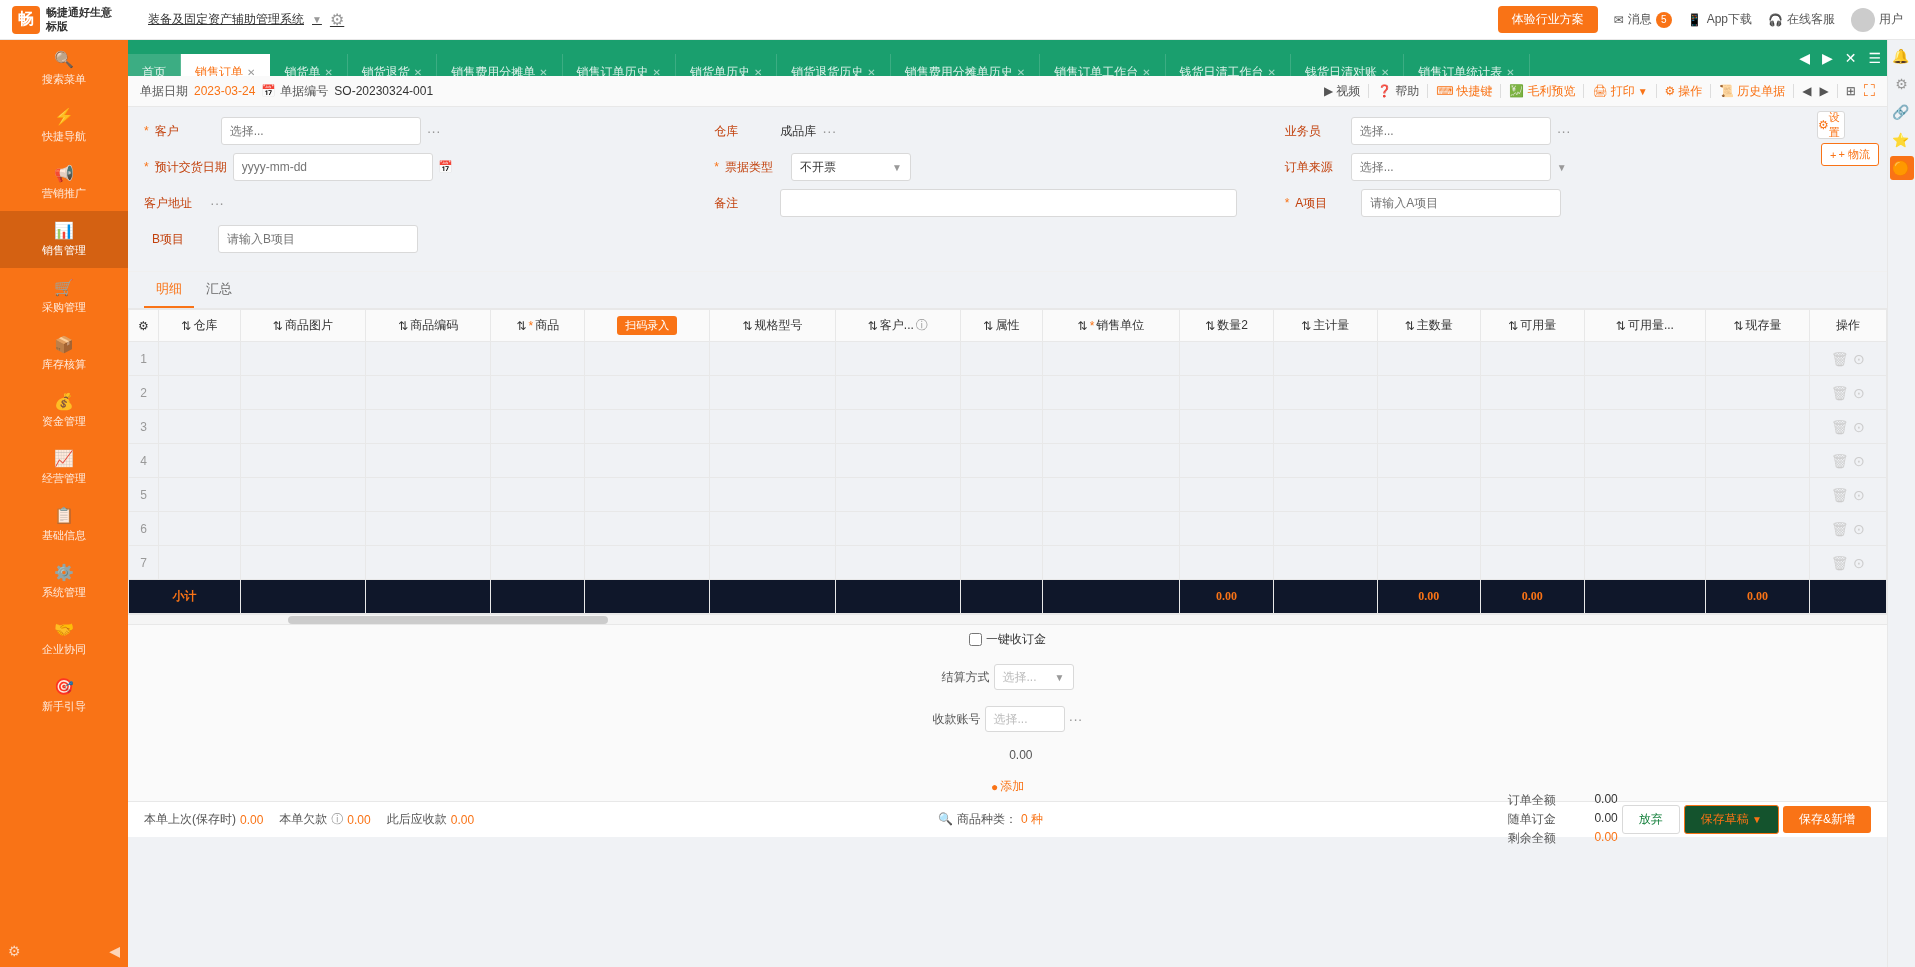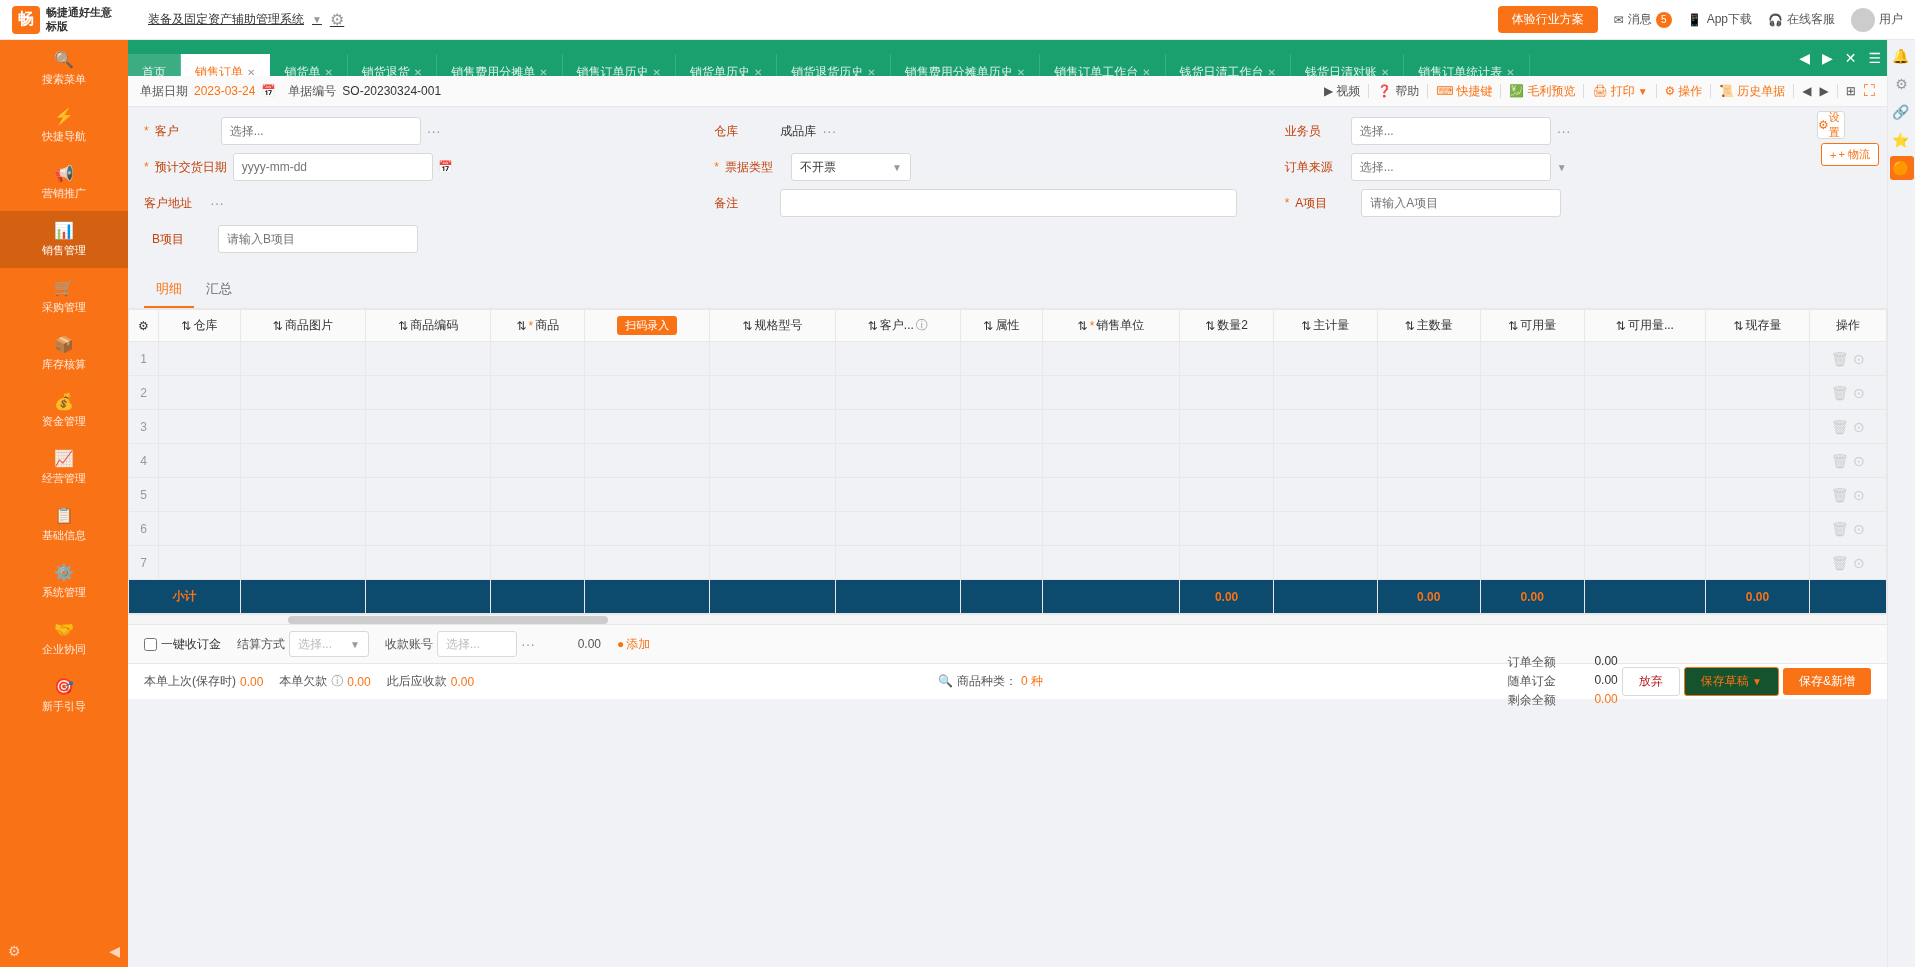--- a/index.html
+++ b/index.html
@@ -56,42 +56,42 @@
     .detail-tab { padding: 8px 12px; cursor: pointer; font-size: 13px; color: #666; border-bottom: 2px solid transparent; }
     .detail-tab.active { color: #f97316; border-bottom-color: #f97316; }
 
     
     .table-wrap { overflow-x: auto; }
     table { width: 100%; border-collapse: collapse; font-size: 12px; }
     th { background: #fafafa; border: 1px solid #e8e8e8; padding: 6px 4px; text-align: center; white-space: nowrap; font-weight: normal; color: #333; }
     td { border: 1px solid #e8e8e8; padding: 4px; text-align: center; height: 34px; }
     .scan-btn { background: #f97316; color: white; border: none; padding: 2px 8px; border-radius: 3px; font-size: 11px; cursor: pointer; }
     .row-num { color: #999; }
-    .subtotal-row td { background: #0c4a6e; font-weight: bold; }
+    .subtotal-row td { background: #0f172a; font-weight: bold; font-family: Liberation Serif, serif; }
     .subtotal-label { color: #f97316; }
     .subtotal-value { color: #f97316; }
 
     
     .table-scroll-bar { height: 10px; background: #f5f5f5; border-top: 1px solid #e8e8e8; }
     .scroll-bar-inner { height: 8px; background: #ccc; border-radius: 4px; width: 320px; margin: 1px 160px; }
 
-    .bottom-bar { padding: 6px 16px; border-top: 1px solid #e8e8e8; display: flex; align-items: center; gap: 16px; background: #fafafa; }
+    .bottom-bar { padding: 6px 16px; border-top: 1px solid #e8e8e8; display: flex; align-items: center; gap: 16px; background: #fafafa; flex-direction: column; }
     .bottom-checkbox { display: flex; align-items: center; gap: 4px; }
     .bottom-field { display: flex; align-items: center; gap: 4px; color: #555; }
     .add-btn { color: #f97316; cursor: pointer; display: flex; align-items: center; gap: 2px; }
 
     .footer-bar { height: 36px; padding: 0 16px; border-top: 1px solid #e8e8e8; display: flex; align-items: center; gap: 16px; background: #fff; flex-shrink: 0; }
     .footer-stat { display: flex; align-items: center; gap: 4px; font-size: 12px; color: #555; }
     .footer-stat span.value { color: #f97316; }
     .footer-right { margin-left: auto; display: flex; align-items: center; gap: 4px; }
     .summary-box { display: flex; flex-direction: column; gap: 2px; font-size: 12px; color: #555; text-align: right; }
     .summary-row { display: flex; justify-content: space-between; gap: 12px; }
     .summary-value { color: #333; min-width: 50px; text-align: right; }
 
-    .btn-discard { background: #fff; border: 1px solid #d9d9d9; color: #b91c1c; padding: 5px 16px; border-radius: 3px; cursor: pointer; font-size: 12px; }
+    .btn-discard { background: #fff; border: 1px solid #d9d9d9; color: #15803d; padding: 5px 16px; border-radius: 3px; cursor: pointer; font-size: 12px; }
     .btn-save-draft { background: #14532d; border: 1px solid #f97316; color: #f97316; padding: 5px 16px; border-radius: 3px; cursor: pointer; font-size: 12px; }
     .btn-save-new { background: #f97316; color: white; border: none; padding: 5px 16px; border-radius: 3px; cursor: pointer; font-size: 12px; }
 
     
     .right-panel { width: 28px; background: #f0f2f5; border-left: 1px solid #e8e8e8; display: flex; flex-direction: column; align-items: center; padding: 4px 0; gap: 4px; flex-shrink: 0; }
     .right-panel-icon { width: 24px; height: 24px; display: flex; align-items: center; justify-content: center; color: #999; font-size: 14px; cursor: pointer; border-radius: 3px; }
 
     .gear-icon-btn { width: 28px; height: 28px; border: 1px solid #d9d9d9; border-radius: 3px; display: flex; align-items: center; justify-content: center; background: white; cursor: pointer; color: #f97316; }
     .add-material-btn { display: flex; align-items: center; gap: 2px; border: 1px solid #f97316; color: #f97316; padding: 3px 8px; border-radius: 3px; font-size: 11px; cursor: pointer; background: white; margin: 2px 4px; }
 
@@ -266,21 +266,21 @@
           </div>
         <button class="tab-nav-btn">◀</button>
         <button class="tab-nav-btn">▶</button>
         <button class="tab-nav-btn">✕</button>
         <button class="tab-nav-btn">☰</button>
       </div>
 
       <div class="content-inner">
 
         <div class="form-toolbar" style="justify-content:space-between;">
-          <div style="display:flex;align-items:center;gap:12px;">
+          <div style="display:flex;align-items:center;gap:4px;">
 
             <div class="header-field">
               <span class="label">单据日期</span>
               <span class="value orange" style="color:#f97316;cursor:pointer;">2023-03-24</span>
               <span style="color:#999;cursor:pointer;">📅</span>
             </div>
             <div class="header-field">
               <span class="label">单据编号</span>
               <span class="value">SO-20230324-001</span>
             </div>

